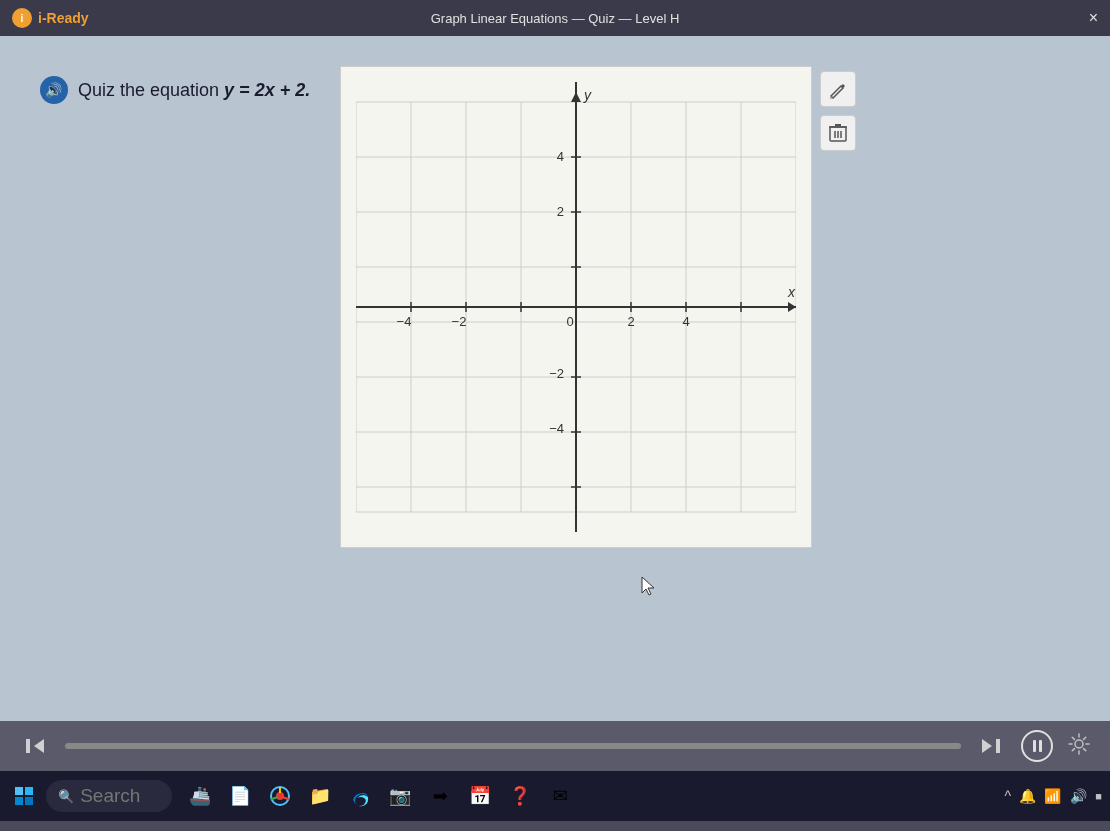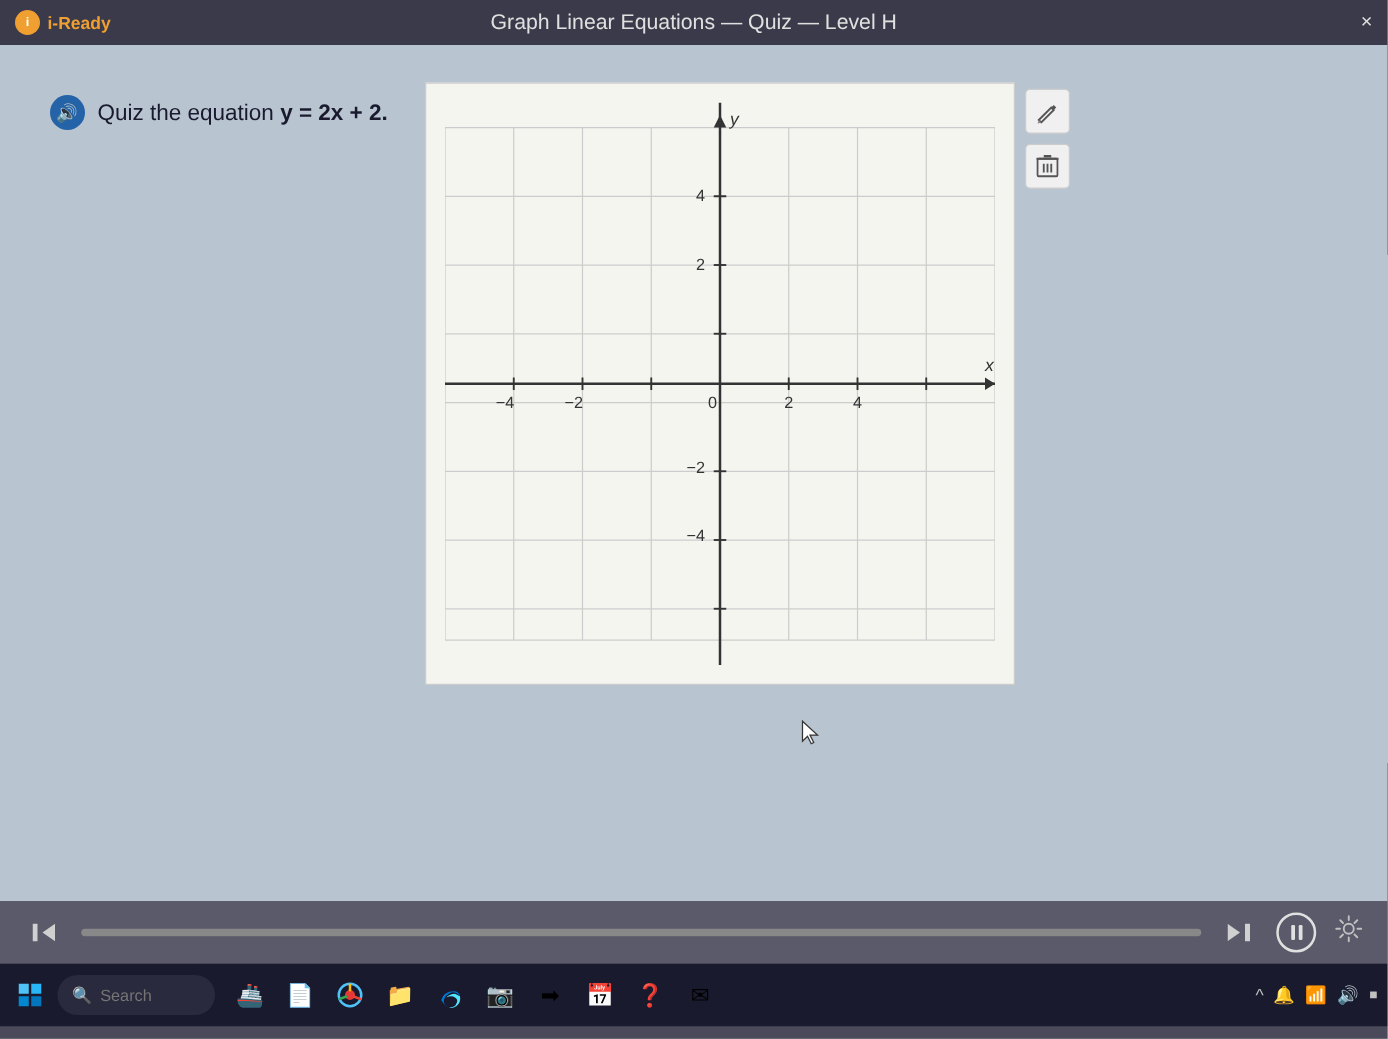--- a/index.html
+++ b/index.html
@@ -41,21 +41,21 @@
       justify-content: center;
       color: white;
       font-size: 10px;
       font-weight: bold;
     }
     .title-bar-title {
       position: absolute;
       left: 50%;
       transform: translateX(-50%);
       color: #e0e0e0;
-      font-size: 17px;
+      font-size: 13px;
       text-align: right;
     }
     .title-bar-close {
       color: #c0c0c0;
       font-size: 16px;
       cursor: pointer;
       background: none;
       border: none;
       color: #e0e0e0;
     }
@@ -240,21 +240,21 @@
       padding: 4px 12px;
       gap: 6px;
       height: 32px;
       min-width: 120px;
     }
     .taskbar-search input {
       background: none;
       border: none;
       outline: none;
       color: #0ea5e9;
-      font-size: 13px;
+      font-size: 19px;
       width: 80px;
     }
     .taskbar-search .search-icon {
       color: #888;
       font-size: 13px;
     }
 
     .taskbar-apps {
       display: flex;
       align-items: center;
@@ -312,21 +312,21 @@
   <div class="title-bar-title">Graph Linear Equations — Quiz — Level H</div>
   <button class="title-bar-close">×</button>
 </div>
 
 <div class="main-content">
 
   <div class="question-area">
     <div class="question-text">
       <div class="speaker-icon">🔊</div>
       <span>
-        <span>Quiz the equation </span><span style="font-weight:600;">y = 2x + 2.</span>
+        <span>Quiz the equation </span><span style="font-style:italic; font-weight:600;">y = 2x + 2.</span>
       </span>
     </div>
   </div>
 
   <div class="graph-container">
     <div class="graph-wrapper">
       <svg class="graph-svg" width="440" height="450" viewBox="0 0 440 450">
 
         <line x1="55" y1="20" x2="55" y2="430" stroke="#ccc" stroke-width="1"></line>
         <line x1="110" y1="20" x2="110" y2="430" stroke="#ccc" stroke-width="1"></line>

